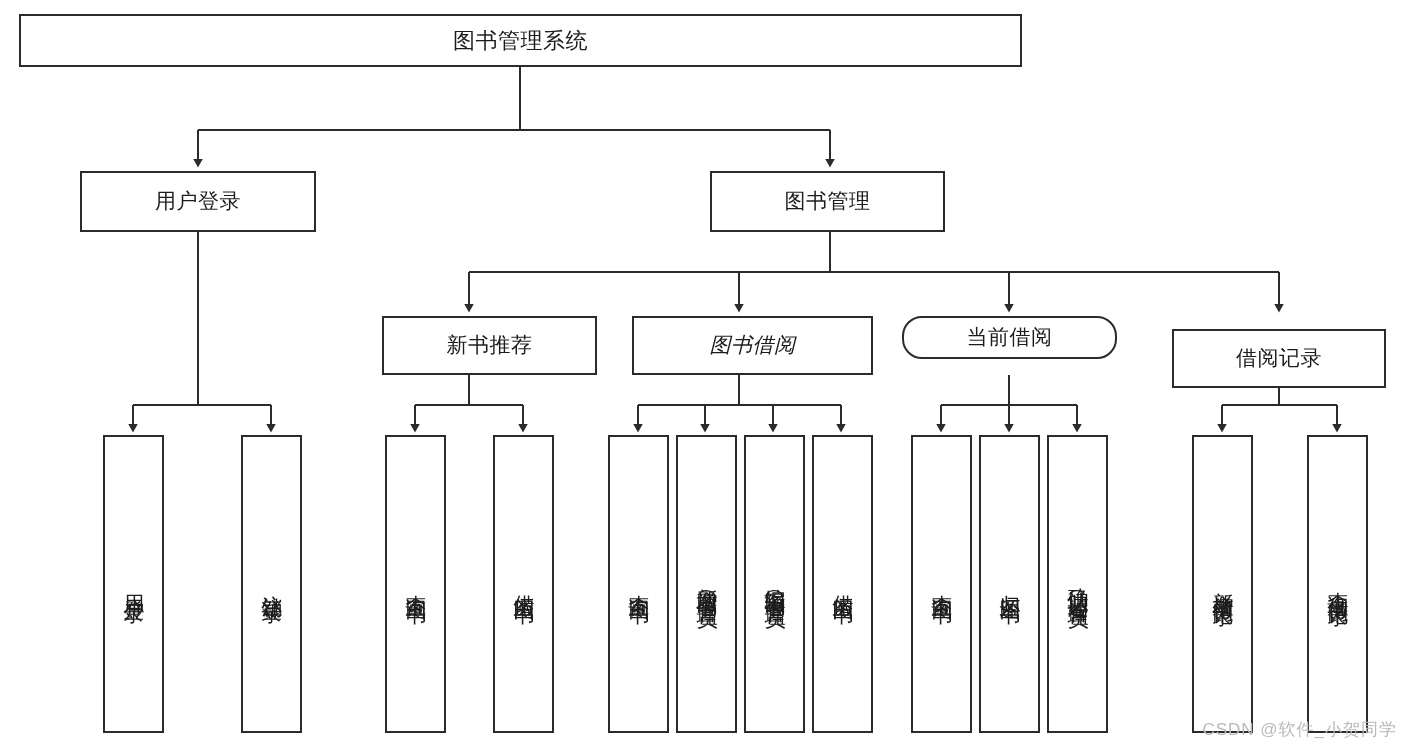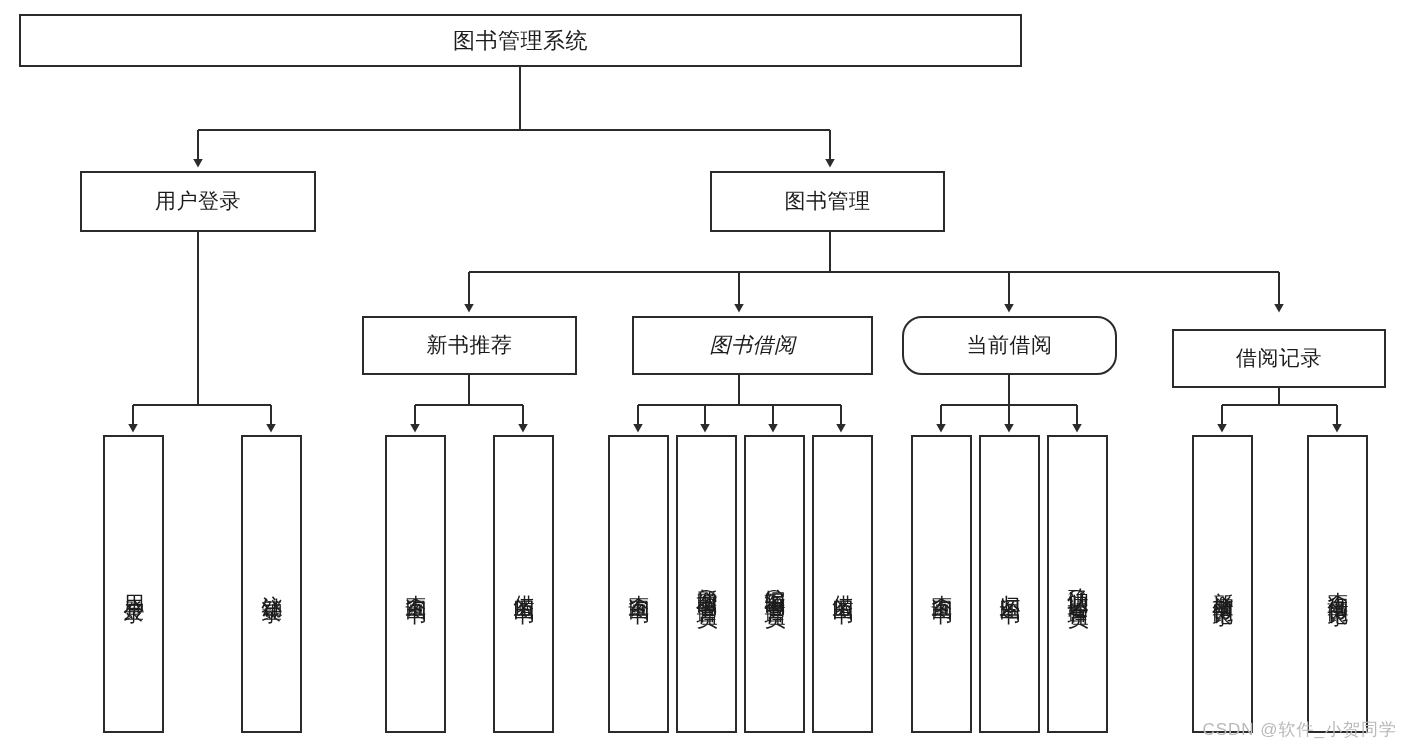--- a/index.html
+++ b/index.html
@@ -130,27 +130,27 @@
     <span class="lbl">图书管理系统</span>
   </div>
 
   <div class="node" style="left:80px; top:171px; width:236px; height:61px;">
     <span class="lbl">用户登录</span>
   </div>
   <div class="node" style="left:710px; top:171px; width:235px; height:61px;">
     <span class="lbl">图书管理</span>
   </div>
 
-  <div class="node" style="left:362px; top:316px; width:215px; height:59px;">
+  <div class="node" style="left:382px; top:316px; width:215px; height:59px;">
     <span class="lbl">新书推荐</span>
   </div>
   <div class="node" style="left:632px; top:316px; width:241px; height:59px;font-style:italic;">
     <span class="lbl">图书借阅</span>
   </div>
-  <div class="node" style="left:902px; top:316px; width:215px; height:59px;border-radius:20px;">
+  <div class="node" style="left:902px; top:316px; width:215px; height:43px;border-radius:20px;">
     <span class="lbl">当前借阅</span>
   </div>
   <div class="node" style="left:1172px; top:316px; width:214px; height:59px;margin-top:13px;">
     <span class="lbl">借阅记录</span>
   </div>
 
   <div class="node leaf" style="left:103px; top:435px; width:61px; height:298px;">
     <span class="lbl">用户登录</span>
   </div>
   <div class="node leaf" style="left:241px; top:435px; width:61px; height:298px;">

